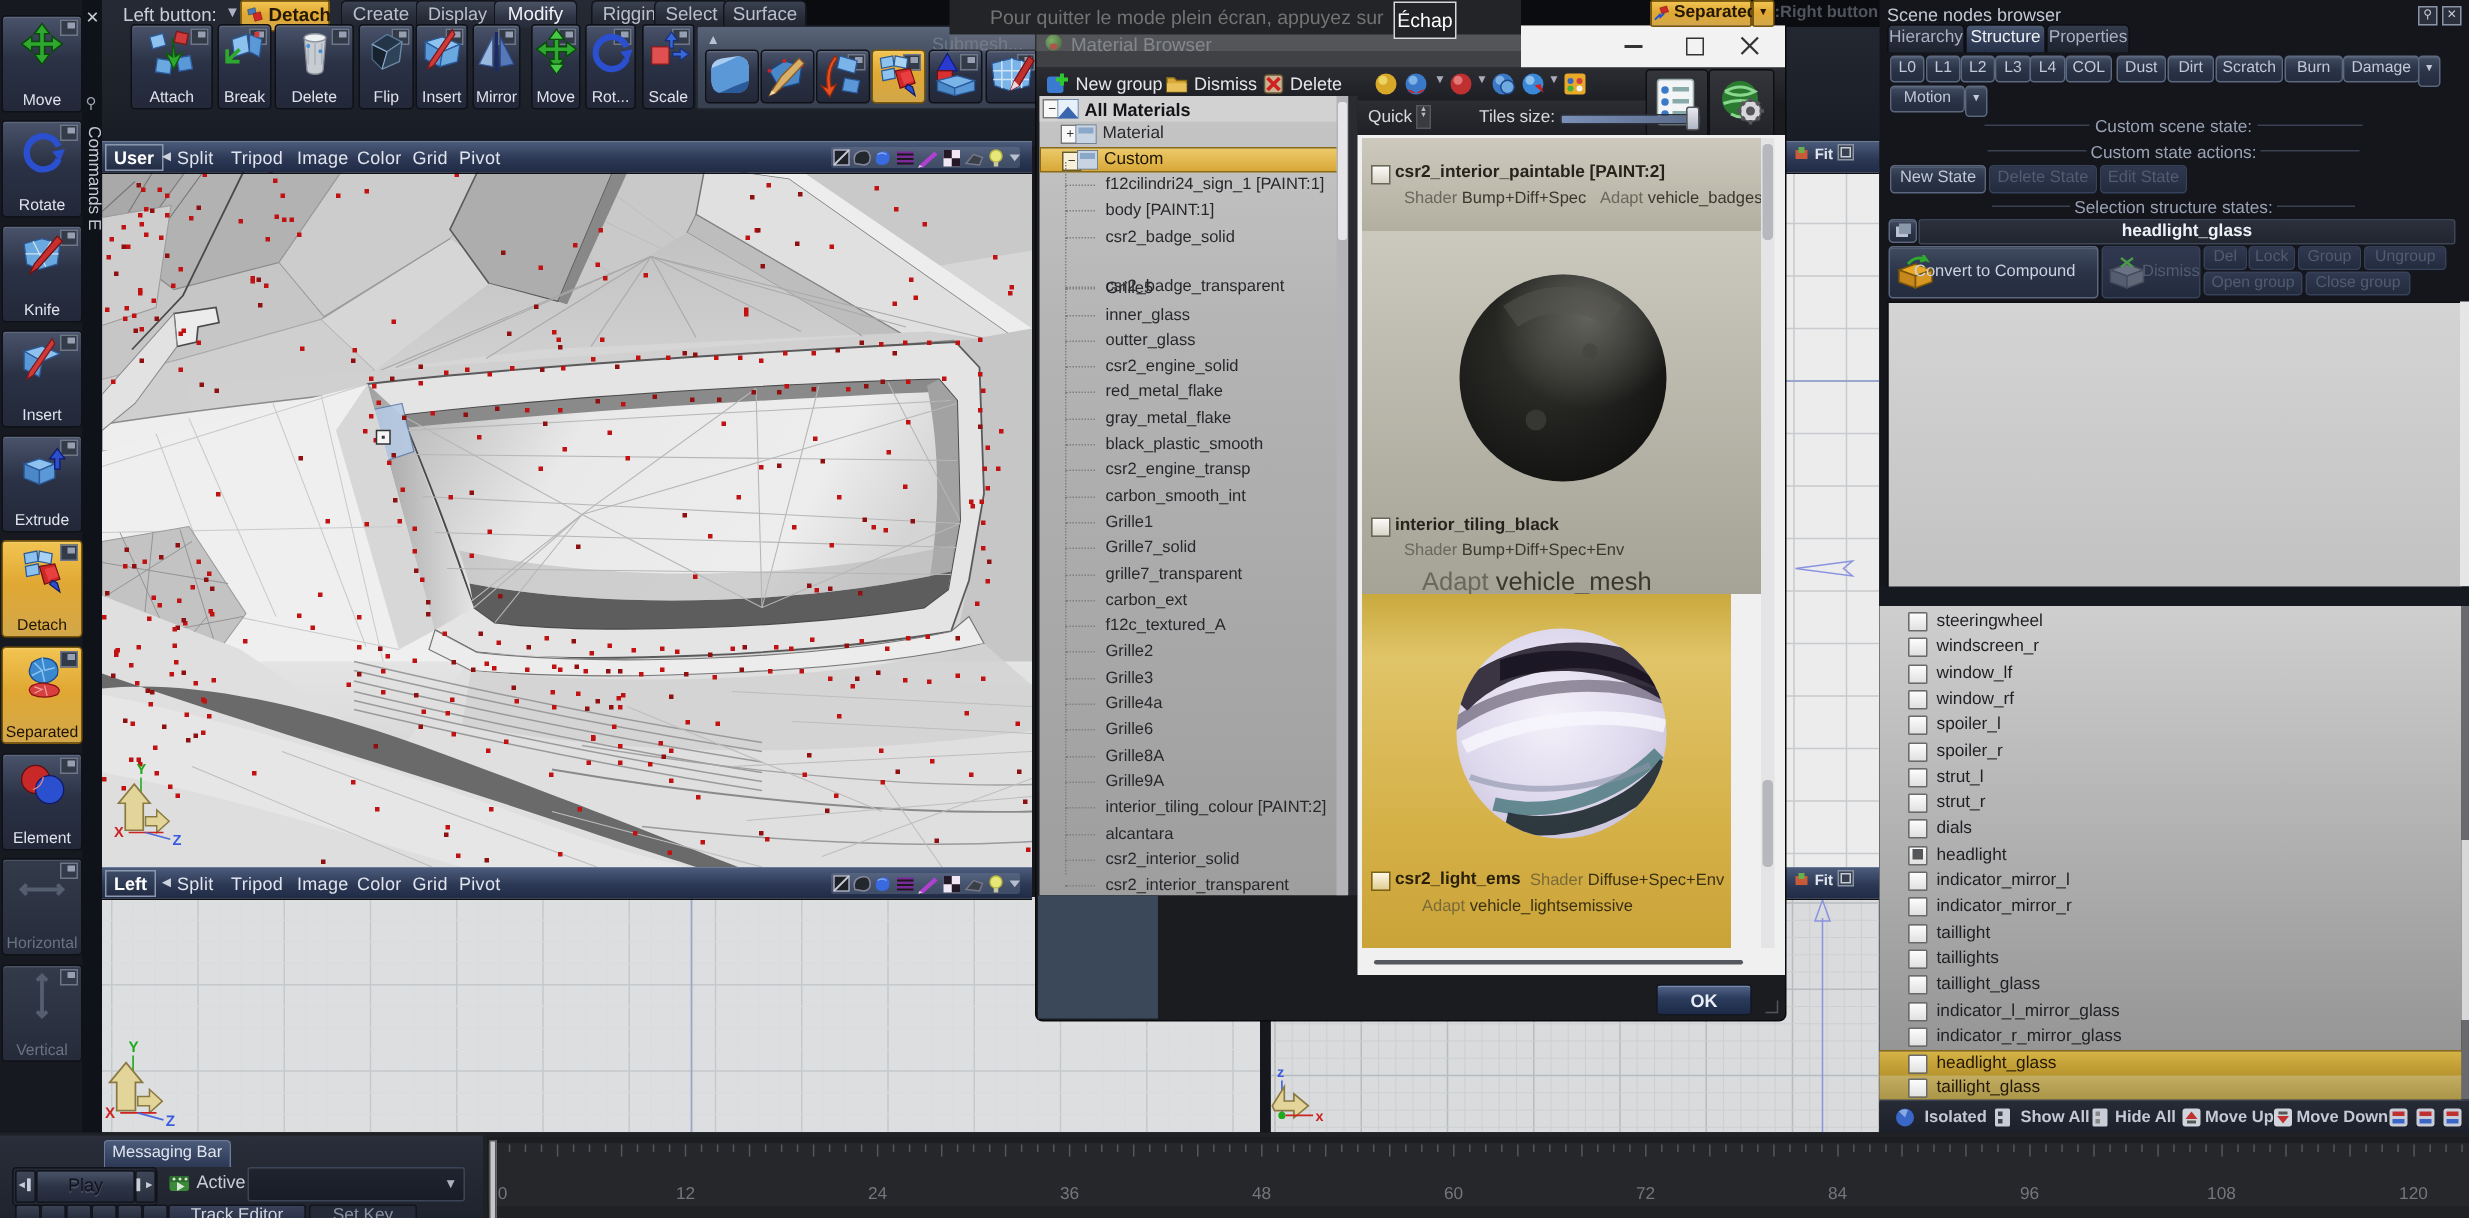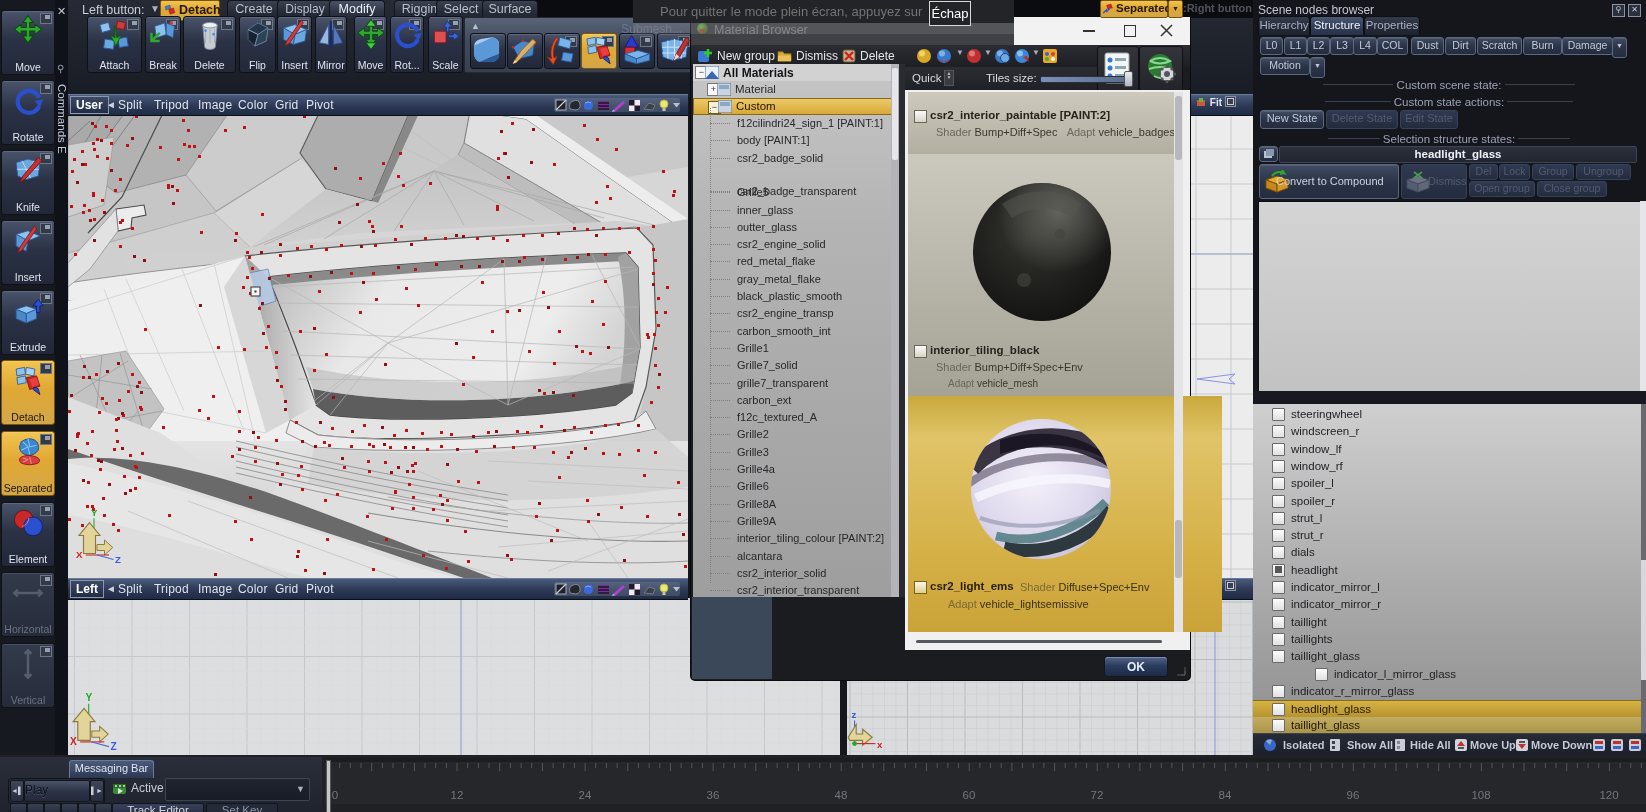--- a/index.html
+++ b/index.html
@@ -1319,23 +1319,23 @@
       </defs>
       <circle cx="70" cy="70" r="69" fill="url(#sp2)"></circle>
       <circle cx="70" cy="70" r="69" fill="url(#sp2b)"></circle>
       <circle cx="52" cy="98" r="7" fill="#3c3c38" opacity="0.8"></circle>
       <circle cx="88" cy="52" r="5" fill="#44443f" opacity="0.7"></circle>
       <path d="M30 22 a69 69 0 0 1 80 0 l-10 14 a52 52 0 0 0 -60 0 z" fill="#55554f" opacity="0.55"></path>
     </svg>
     <div class="abs" style="left:6px;top:191px;width:11px;height:11px;border:1px solid #6a675a;background:linear-gradient(#fbfbf8,#d8d5c8)"></div>
     <b class="abs" style="left:22px;top:190px;font-size:11.5px;color:#25231c">interior_tiling_black</b>
     <span class="abs" style="left:28px;top:207px;font-size:11px;color:#6a675c">Shader <span style="color:#3a382e">Bump+Diff+Spec+Env</span></span>
-    <span class="abs" style="left:40px;top:224px;font-size:10px;color:#6a675c">Adapt <span style="color:#3a382e">vehicle_mesh</span></span>
-  </div>
-<div class="abs" style="left:908px;top:396px;width:314px;height:236px;background:linear-gradient(#c9a93e,#e0c468 18%,#d4af45 70%,#caa338)">
+    <span class="abs" style="left:40px;top:224px;font-size:17px;color:#6a675c">Adapt <span style="color:#3a382e">vehicle_mesh</span></span>
+  </div>
+<div class="abs" style="left:908px;top:396px;width:246px;height:236px;background:linear-gradient(#c9a93e,#e0c468 18%,#d4af45 70%,#caa338)">
     <svg class="abs" style="left:62px;top:22px" width="142" height="142">
       <defs>
         <radialGradient id="sp3" cx="0.45" cy="0.42" r="0.8">
           <stop offset="0" stop-color="#f4f1fa"></stop>
           <stop offset="0.55" stop-color="#ddd7ec"></stop>
           <stop offset="1" stop-color="#b9b2cc"></stop>
         </radialGradient>
         <clipPath id="c3">
           <circle cx="71" cy="71" r="70"></circle>
         </clipPath>
@@ -1491,21 +1491,21 @@
       <span style="position:absolute;left:38px;top:2px;font-size:11.5px;color:#1f1f24">taillight</span>
     </div>
     <div class="abs" style="left:0;top:226.9px;width:388px;height:17.3px;">
       <span class="cb" style="left:19px;top:2px"></span>
       <span style="position:absolute;left:38px;top:2px;font-size:11.5px;color:#1f1f24">taillights</span>
     </div>
     <div class="abs" style="left:0;top:244.2px;width:388px;height:17.3px;">
       <span class="cb" style="left:19px;top:2px"></span>
       <span style="position:absolute;left:38px;top:2px;font-size:11.5px;color:#1f1f24">taillight_glass</span>
     </div>
-    <div class="abs" style="left:0;top:261.5px;width:344px;height:17.3px;margin-left:43px;">
+    <div class="abs" style="left:0;top:261.5px;width:344px;height:17.3px;">
       <span class="cb" style="left:19px;top:2px"></span>
       <span style="position:absolute;left:38px;top:2px;font-size:11.5px;color:#1f1f24">indicator_l_mirror_glass</span>
     </div>
     <div class="abs" style="left:0;top:278.8px;width:388px;height:17.3px;">
       <span class="cb" style="left:19px;top:2px"></span>
       <span style="position:absolute;left:38px;top:2px;font-size:11.5px;color:#1f1f24">indicator_r_mirror_glass</span>
     </div>
     <div class="abs" style="left:0;top:296.1px;width:388px;height:17.3px;background:linear-gradient(#d6b345,#b5922c);border-top:1px solid #8a6a14;border-bottom:1px solid #8a6a14;">
       <span class="cb" style="left:19px;top:2px"></span>
       <span style="position:absolute;left:38px;top:2px;font-size:11.5px;color:#231804">headlight_glass</span>
@@ -1561,21 +1561,21 @@
 <div class="abs" style="left:1628px;top:738px"><svg width="15" height="14" viewBox="0 0 15 14">
       <rect x="1" y="1" width="12" height="12" rx="2" fill="#c8cdd8"></rect>
       <rect x="3" y="3" width="8" height="3" fill="#c03030"></rect>
       <rect x="3" y="8" width="8" height="3" fill="#3a66c8"></rect>
     </svg></div>
 <div class="abs" style="left:0;top:755px;width:1646px;height:57px;background:#202125"></div>
 <div class="abs" style="left:0;top:757px;width:322px;height:55px;background:linear-gradient(#2a2e3a,#1f232d)"></div>
 <div class="abs" style="left:69px;top:760px;width:83px;height:16px;background:linear-gradient(#4a5a7a,#2c3854);border:1px solid #6a7a9a;border-bottom:none;border-radius:3px 3px 0 0;color:#dfe4ee;font-size:11px;text-align:center;padding-top:1px">Messaging Bar</div>
 <div class="abs" style="left:8px;top:778px;width:95px;height:24px;background:#252a36;border:1px solid #10131a;border-radius:3px"></div>
 <div class="abs" style="left:10px;top:780px;width:12px;height:20px;background:linear-gradient(#3e4658,#272d3c);border:1px solid #12151c;border-radius:2px;color:#c8cdd8;font-size:7px;text-align:center;line-height:20px">◄▌</div>
-<div class="abs" style="left:24px;top:780px;width:64px;height:20px;background:linear-gradient(#4a5468,#2c3346 50%,#242a3a);border:1px solid #12151c;border-radius:2px;color:#0e1118;font-weight:normal;font-size:12px;text-align:left;line-height:19px;text-shadow:0 1px 0 rgba(255,255,255,0.15)"><span style="color:#10131c">Play</span></div>
+<div class="abs" style="left:24px;top:780px;width:64px;height:20px;background:linear-gradient(#4a5468,#2c3346 50%,#242a3a);border:1px solid #12151c;border-radius:2px;color:#0e1118;font-weight:normal;font-size:12px;text-align:center;line-height:19px;text-shadow:0 1px 0 rgba(255,255,255,0.15)"><span style="color:#10131c">Play</span></div>
 <div class="abs" style="left:90px;top:780px;width:12px;height:20px;background:linear-gradient(#3e4658,#272d3c);border:1px solid #12151c;border-radius:2px;color:#c8cdd8;font-size:7px;text-align:center;line-height:20px">▌►</div>
 <div class="abs" style="left:10px;top:803px;width:15px;height:9px;background:linear-gradient(#3a4254,#262c3a);border:1px solid #12151c;border-radius:2px"></div>
 <div class="abs" style="left:27px;top:803px;width:15px;height:9px;background:linear-gradient(#3a4254,#262c3a);border:1px solid #12151c;border-radius:2px"></div>
 <div class="abs" style="left:44px;top:803px;width:15px;height:9px;background:linear-gradient(#3a4254,#262c3a);border:1px solid #12151c;border-radius:2px"></div>
 <div class="abs" style="left:61px;top:803px;width:15px;height:9px;background:linear-gradient(#3a4254,#262c3a);border:1px solid #12151c;border-radius:2px"></div>
 <div class="abs" style="left:78px;top:803px;width:15px;height:9px;background:linear-gradient(#3a4254,#262c3a);border:1px solid #12151c;border-radius:2px"></div>
 <div class="abs" style="left:95px;top:803px;width:15px;height:9px;background:linear-gradient(#3a4254,#262c3a);border:1px solid #12151c;border-radius:2px"></div>
 <svg class="abs" style="left:112px;top:780px" width="16" height="16" viewBox="0 0 16 16">
     <rect x="1" y="4" width="13" height="10" rx="2" fill="#3a8a3a"></rect>
     <rect x="1" y="4" width="13" height="4" fill="#2a6a2a"></rect>

